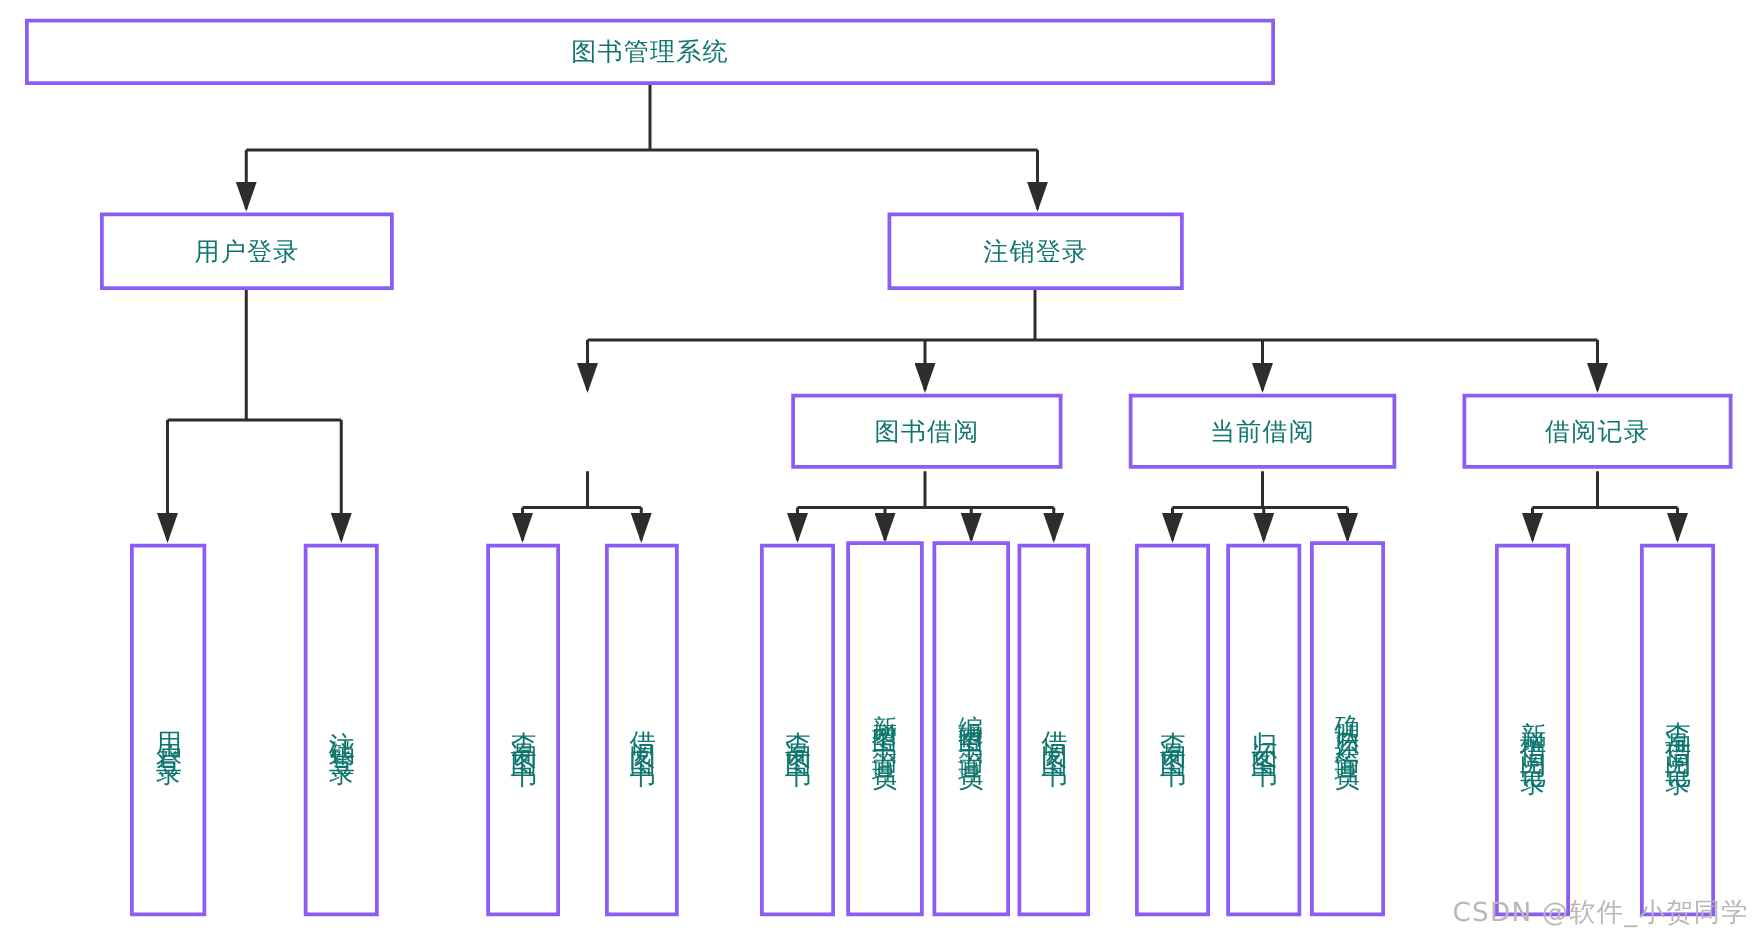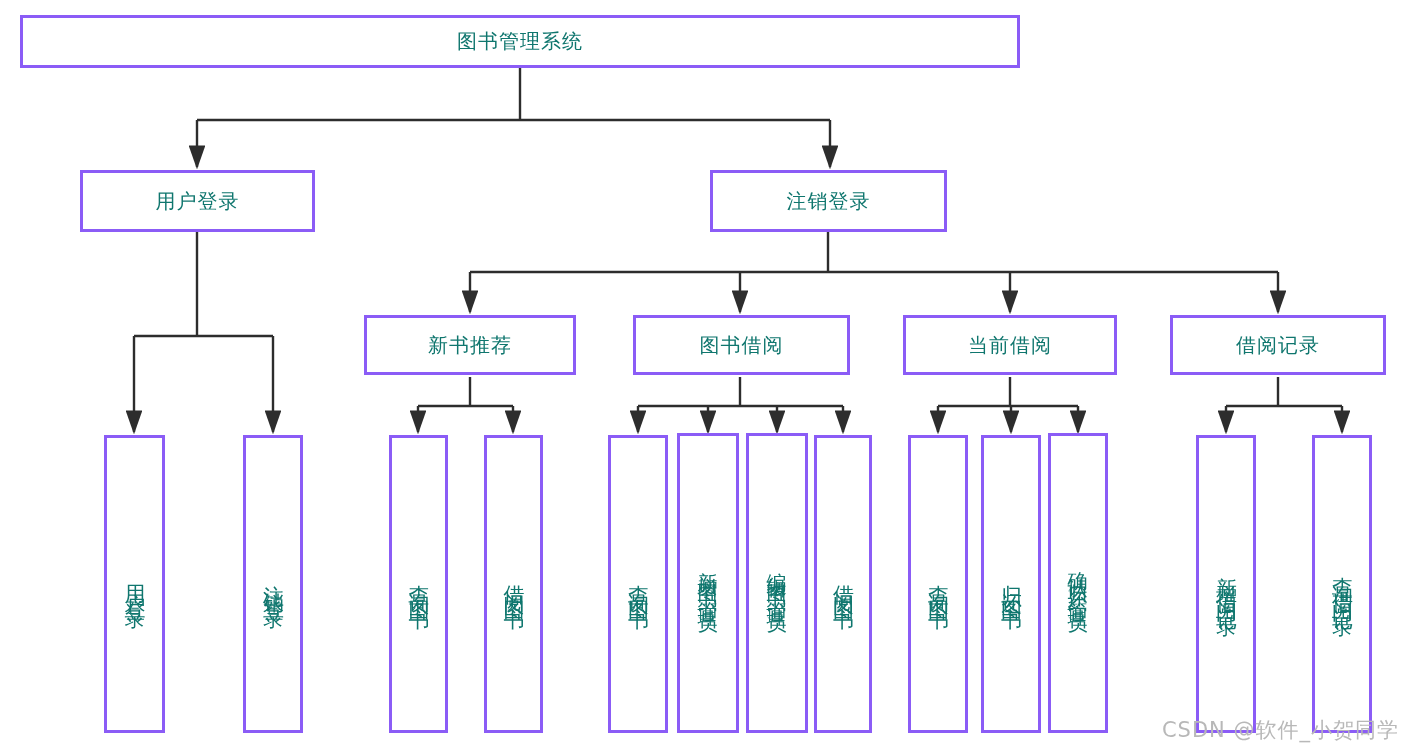--- a/index.html
+++ b/index.html
@@ -105,23 +105,20 @@
     <span>图书管理系统</span>
   </div>
 
   <div class="node h-node" style="left:80px; top:170px; width:235px; height:62px;">
     <span>用户登录</span>
   </div>
   <div class="node h-node" style="left:710px; top:170px; width:237px; height:62px;">
     <span>注销登录</span>
   </div>
 
-  <div class="node h-node" style="left:364px; top:315px; width:212px; height:60px;">
-    <span>新书推荐</span>
-  </div>
   <div class="node h-node" style="left:633px; top:315px; width:217px; height:60px;">
     <span>图书借阅</span>
   </div>
   <div class="node h-node" style="left:903px; top:315px; width:214px; height:60px;font-family:Liberation Serif, serif;">
     <span>当前借阅</span>
   </div>
   <div class="node h-node" style="left:1170px; top:315px; width:216px; height:60px;">
     <span>借阅记录</span>
   </div>
 

